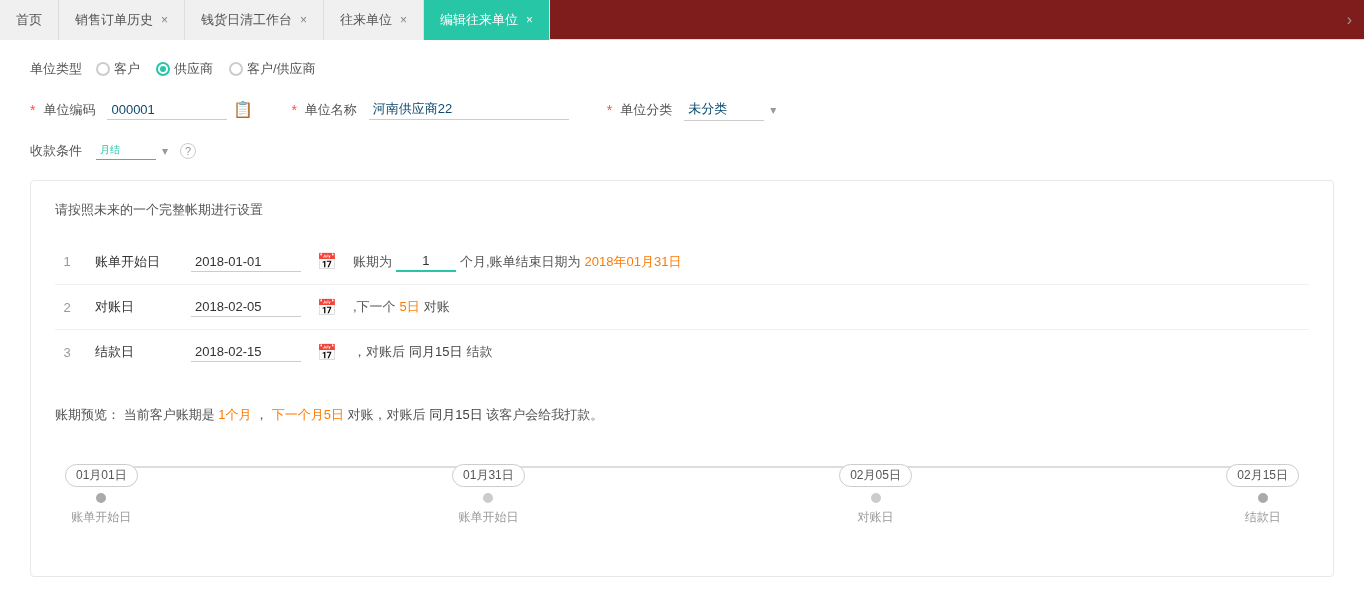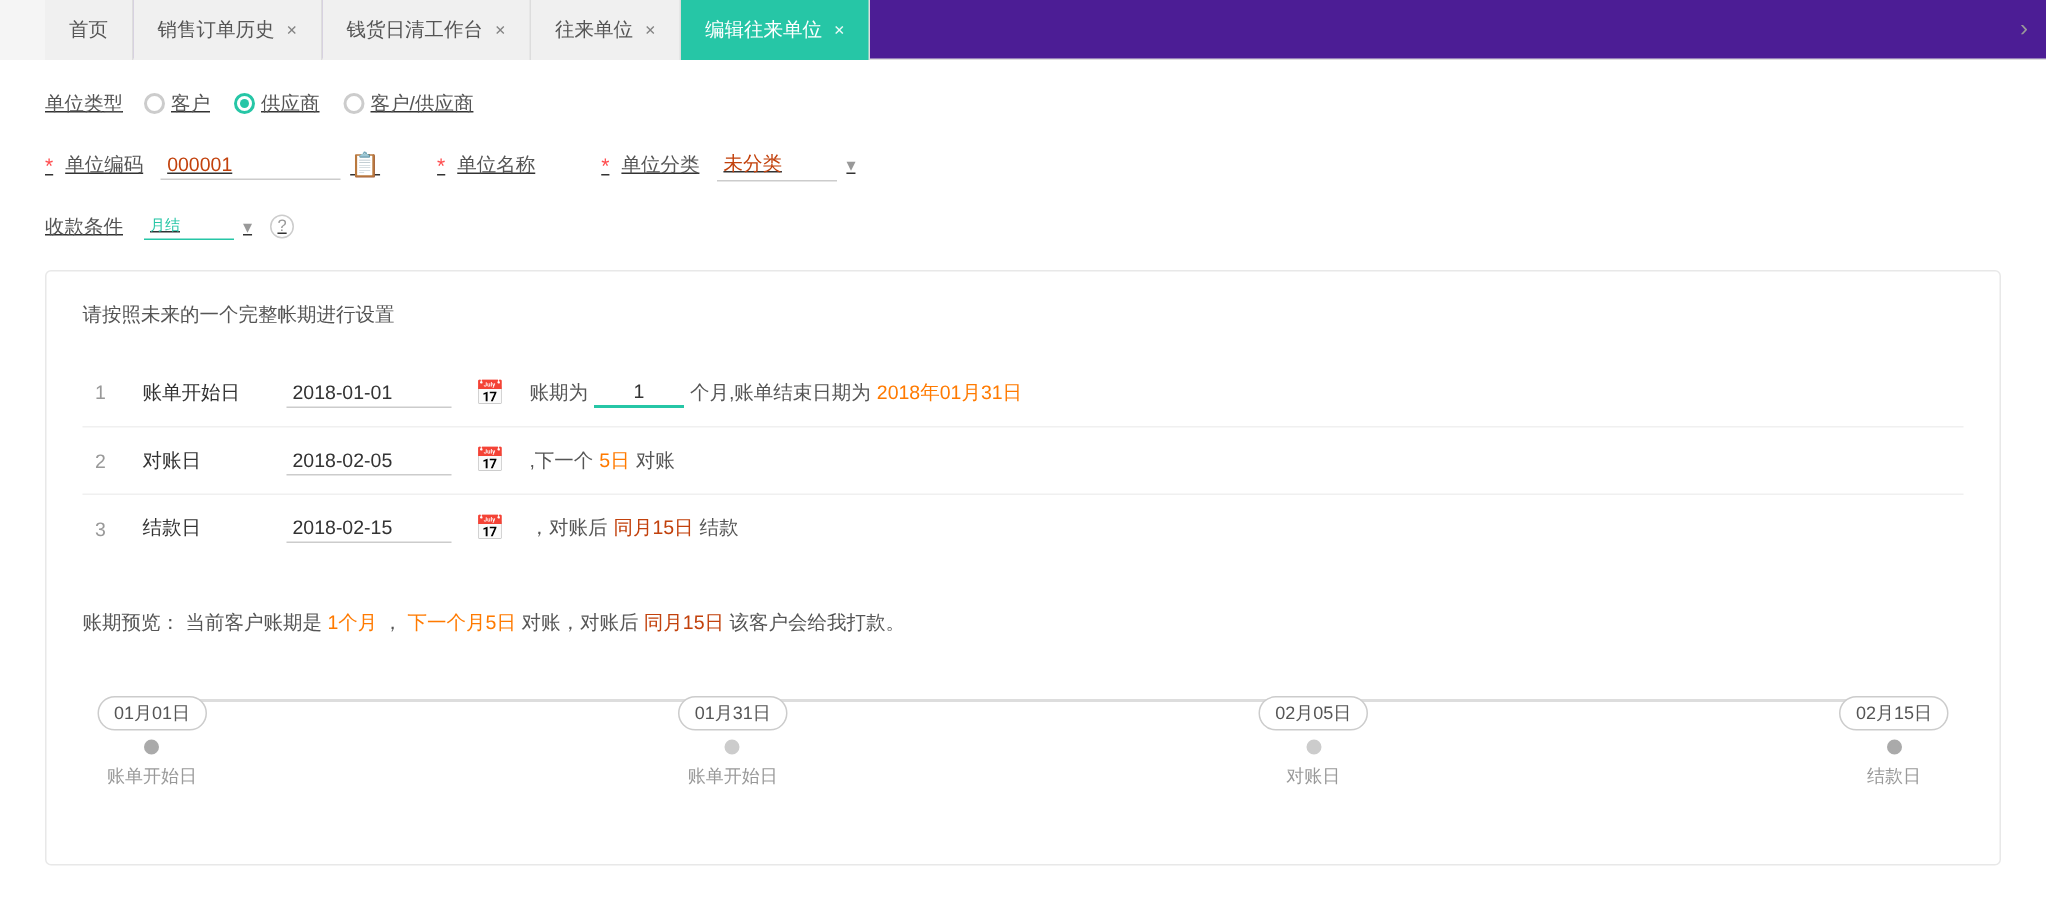--- a/index.html
+++ b/index.html
@@ -2,25 +2,24 @@
 <html><head>
   <meta charset="utf-8">
   <style>
     * { box-sizing: border-box; margin: 0; padding: 0; }
     body { font-family: 'Microsoft YaHei', Arial, sans-serif; font-size: 14px; color: #333; background: #f5f5f5; }
 
     
     .tab-bar {
       display: flex;
       align-items: center;
-      background: #4c1d95;
+      background: #7f1d1d;
       border-bottom: 1px solid #ddd;
       height: 40px;
       padding: 0;
-      margin-left: 30px;
     }
     .tab {
       display: flex;
       align-items: center;
       padding: 0 16px;
       height: 40px;
       cursor: pointer;
       font-size: 13px;
       color: #555;
       border-right: 1px solid #ddd;
@@ -57,21 +56,20 @@
       min-height: calc(100vh - 40px);
     }
 
     
     .form-row {
       display: flex;
       align-items: center;
       margin-bottom: 20px;
       flex-wrap: wrap;
       gap: 8px;
-      text-decoration: underline;
     }
 
     .form-label {
       color: #555;
       font-size: 13px;
       margin-right: 6px;
       white-space: nowrap;
     }
     .required-star {
       color: #ff4d4f;
@@ -118,21 +116,21 @@
       align-items: center;
       gap: 6px;
       margin-right: 30px;
     }
     .input-field {
       border: none;
       border-bottom: 1px solid #ccc;
       outline: none;
       font-size: 13px;
       padding: 2px 4px;
-      color: #c2410c;
+      color: #0c4a6e;
       background: transparent;
       min-width: 120px;
     }
 
     .calendar-icon {
       color: #26c6a6;
       font-size: 16px;
       cursor: pointer;
     }
 
@@ -217,21 +215,21 @@
     }
     .step-desc {
       font-size: 13px;
       color: #555;
       display: flex;
       align-items: center;
       gap: 4px;
       flex-wrap: wrap;
     }
     .highlight-orange { color: #ff7a00; }
-    .highlight-teal { color: #c2410c; }
+    .highlight-teal { color: #404040; }
 
     .period-input {
       border: none;
       border-bottom: 2px solid #26c6a6;
       outline: none;
       font-size: 13px;
       padding: 2px 4px;
       color: #333;
       width: 60px;
       text-align: center;
@@ -353,20 +351,21 @@
     <div class="field-group">
       <span class="required-star">*</span>
       <span class="form-label">单位编码</span>
       <input class="input-field" type="text" style="width: 120px;" value="000001">
       <span class="calendar-icon">📋</span>
     </div>
 
     <div class="field-group">
       <span class="required-star">*</span>
       <span class="form-label">单位名称</span>
+      <input class="input-field" type="text" style="width: 200px;" value="河南供应商22">
     </div>
 
     <div class="field-group">
       <span class="required-star">*</span>
       <span class="form-label">单位分类</span>
       <div class="dropdown-group">
         <span class="input-field" style="min-width:80px;display:inline-block;">未分类</span>
         <span class="chevron-icon">▾</span>
       </div>
     </div>

